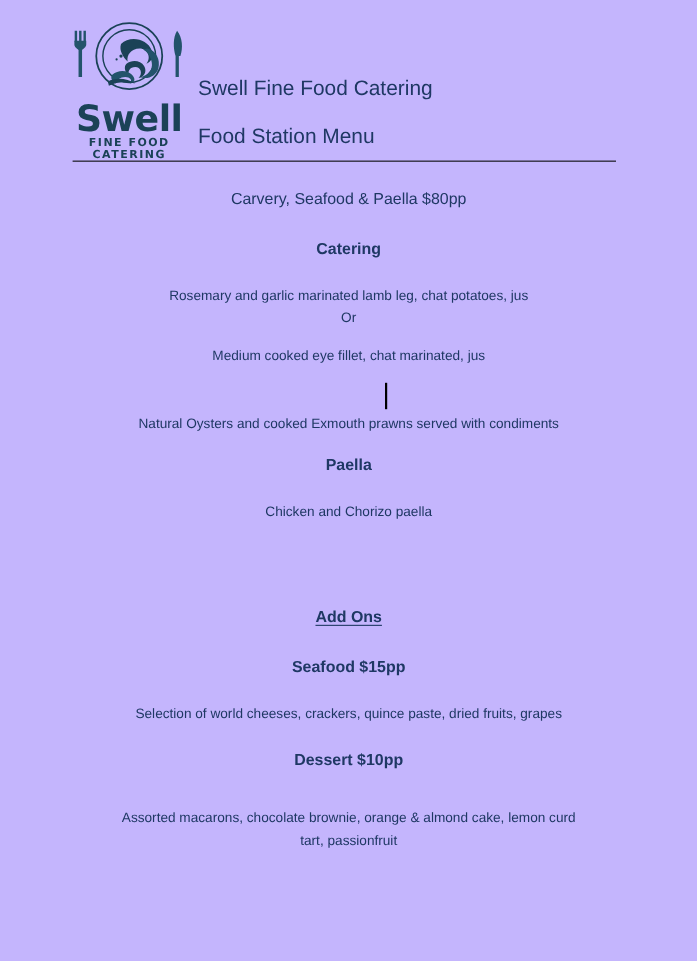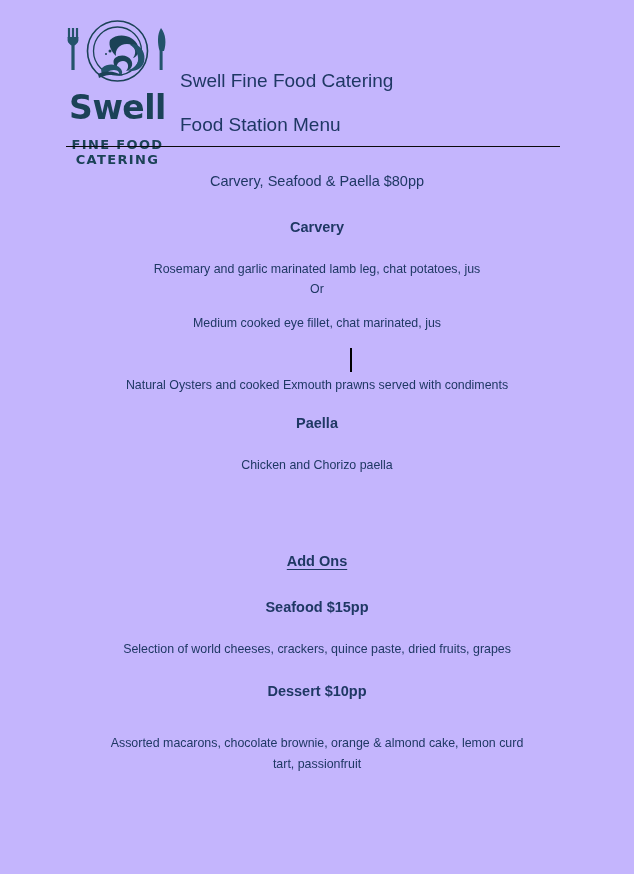--- a/index.html
+++ b/index.html
@@ -44,24 +44,24 @@
     font-size: 33px;
     line-height: 34px;
     letter-spacing: -0.5px;
     color: #1B4257;
     margin-top: 1px;
   }
   .logo-tagline {
     display: block;
     font-family: "DejaVu Sans", sans-serif;
     font-weight: bold;
-    font-size: 13px;
+    font-size: 10px;
     letter-spacing: 1.35px;
     color: #1B4257;
-    margin-top: 12px;
+    margin-top: 0;
   }
 
   
   .doc-header {
     position: absolute;
     left: 180px;
     top: 66px;
     width: 400px;
     text-align: left;
   }
@@ -188,21 +188,21 @@
     <span class="doc-subtitle">Food Station Menu</span>
   </div>
   <div class="header-rule"></div>
 
   <div class="menu-body">
 
     <p class="heading-main">Carvery, Seafood &amp; Paella $80pp</p>
 
     <div class="sp-26"></div>
 
-    <p class="heading-section">Carvery</p>
+    <p class="heading-section">Catering</p>
     <div class="sp-22"></div>
     <p class="body-line">Rosemary and garlic marinated lamb leg, chat potatoes, jus</p>
     <p class="body-line">Or</p>
     <div class="sp-14"></div>
     <p class="body-line">Medium cooked eye fillet, chat marinated, jus</p>
 
     <div class="sp-20"></div>
 
     <div class="sp-22"></div>
     <p class="body-line">Natural Oysters and cooked Exmouth prawns served with condiments</p>

